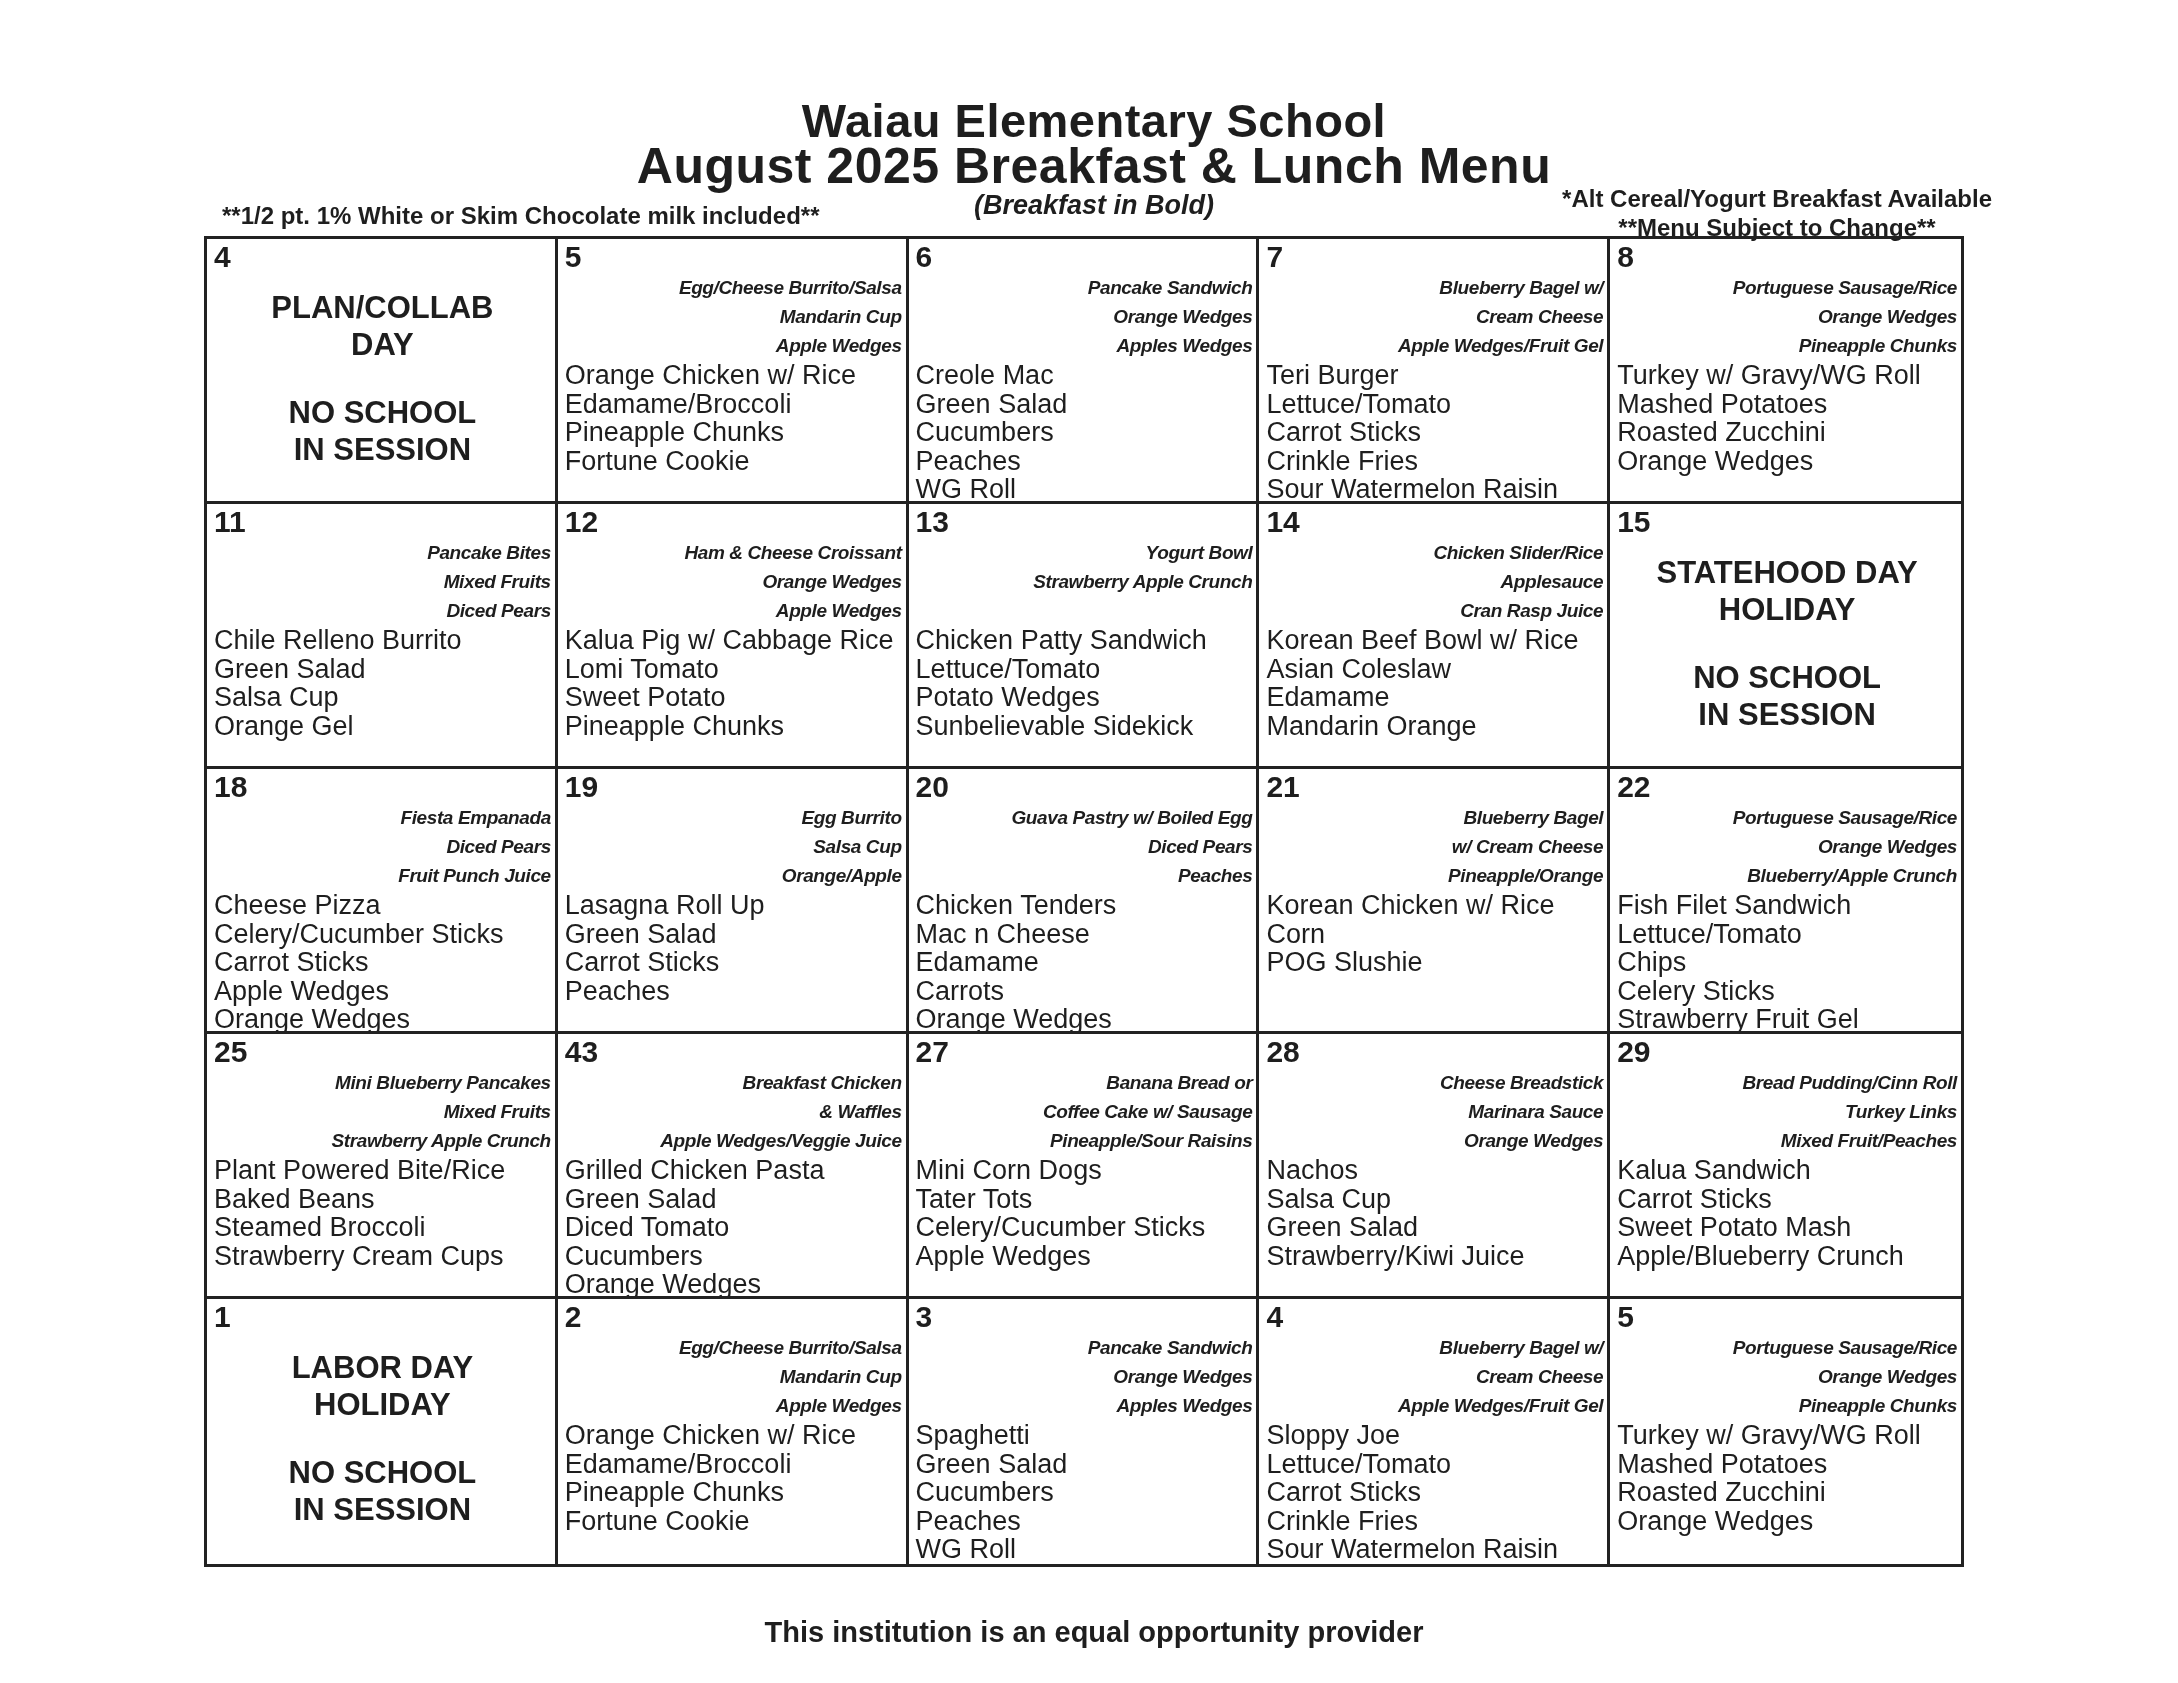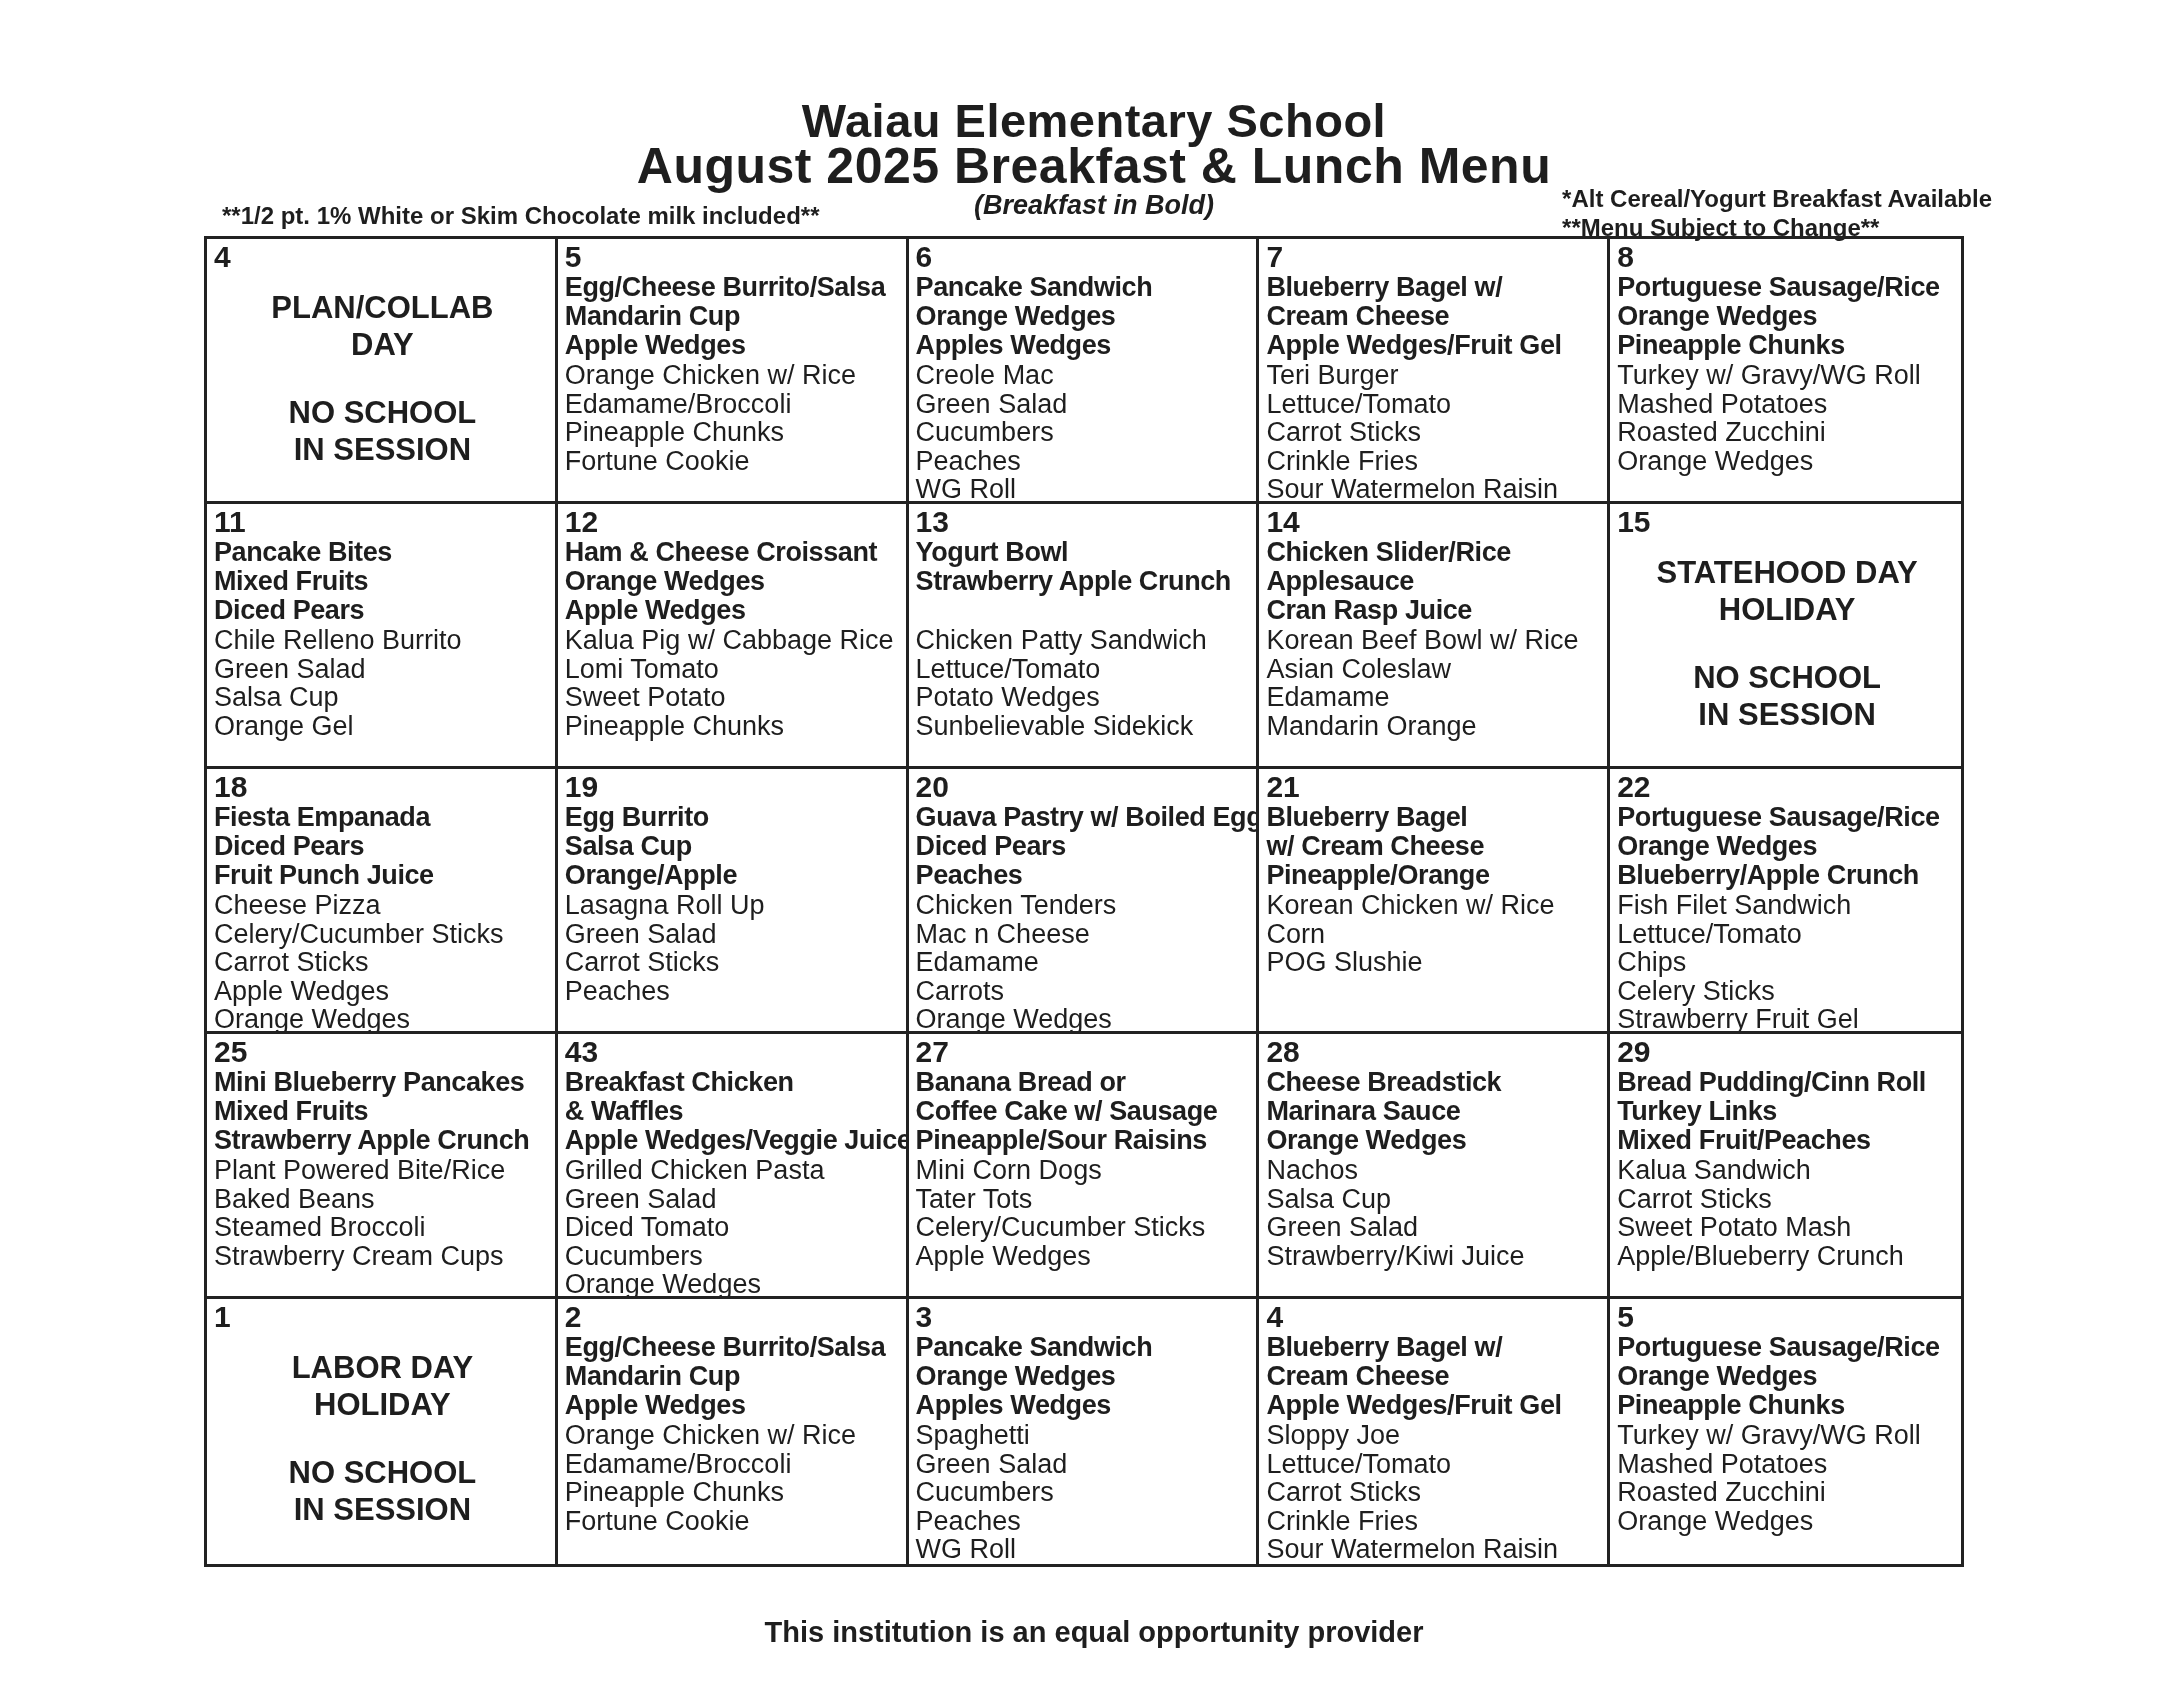--- a/index.html
+++ b/index.html
@@ -22,21 +22,21 @@
   .subtitle{
     position:absolute;top:190px;left:0;width:2188px;
     text-align:center;font-size:27px;font-weight:700;font-style:italic;
   }
   .milk{
     position:absolute;left:206px;top:202px;
     font-size:24px;font-weight:700;margin-left:16px;
   }
   .side-notes{
     position:absolute;right:186px;top:184px;
-    text-align:left;font-size:24px;font-weight:700;line-height:29px;
+    text-align:center;font-size:24px;font-weight:700;line-height:29px;
   }
   .grid{
     position:absolute;left:204px;top:236px;width:1760px;height:1331px;
     display:grid;
     grid-template-columns:repeat(5,1fr);
     grid-template-rows:repeat(5,1fr);
     border:3px solid #222222;
     box-sizing:border-box;
   }
   .cell{
@@ -46,23 +46,23 @@
     padding:1px 4px 0 7px;
     overflow:hidden;
   }
   .cell:nth-child(5n){border-right:none;}
   .cell:nth-child(n+21){border-bottom:none;}
   .daynum{
     font-size:30px;line-height:33px;font-weight:700;text-align:left;
   }
   .bf{
     min-height:88px;
-    text-align:left;
-    font-weight:700;
-    font-size:27px;line-height:29px;letter-spacing:-0.4px;
+    text-align:right;
+    font-weight:700;font-style:italic;
+    font-size:19px;line-height:29px;letter-spacing:-0.4px;
     white-space:nowrap;
   }
   .bf div{white-space:nowrap;}
   .lu{
     font-size:27px;line-height:28.5px;font-weight:400;
   }
   .lu div{white-space:nowrap;}
   .special{text-align:center;}
   .sp{
     white-space:pre-line;

